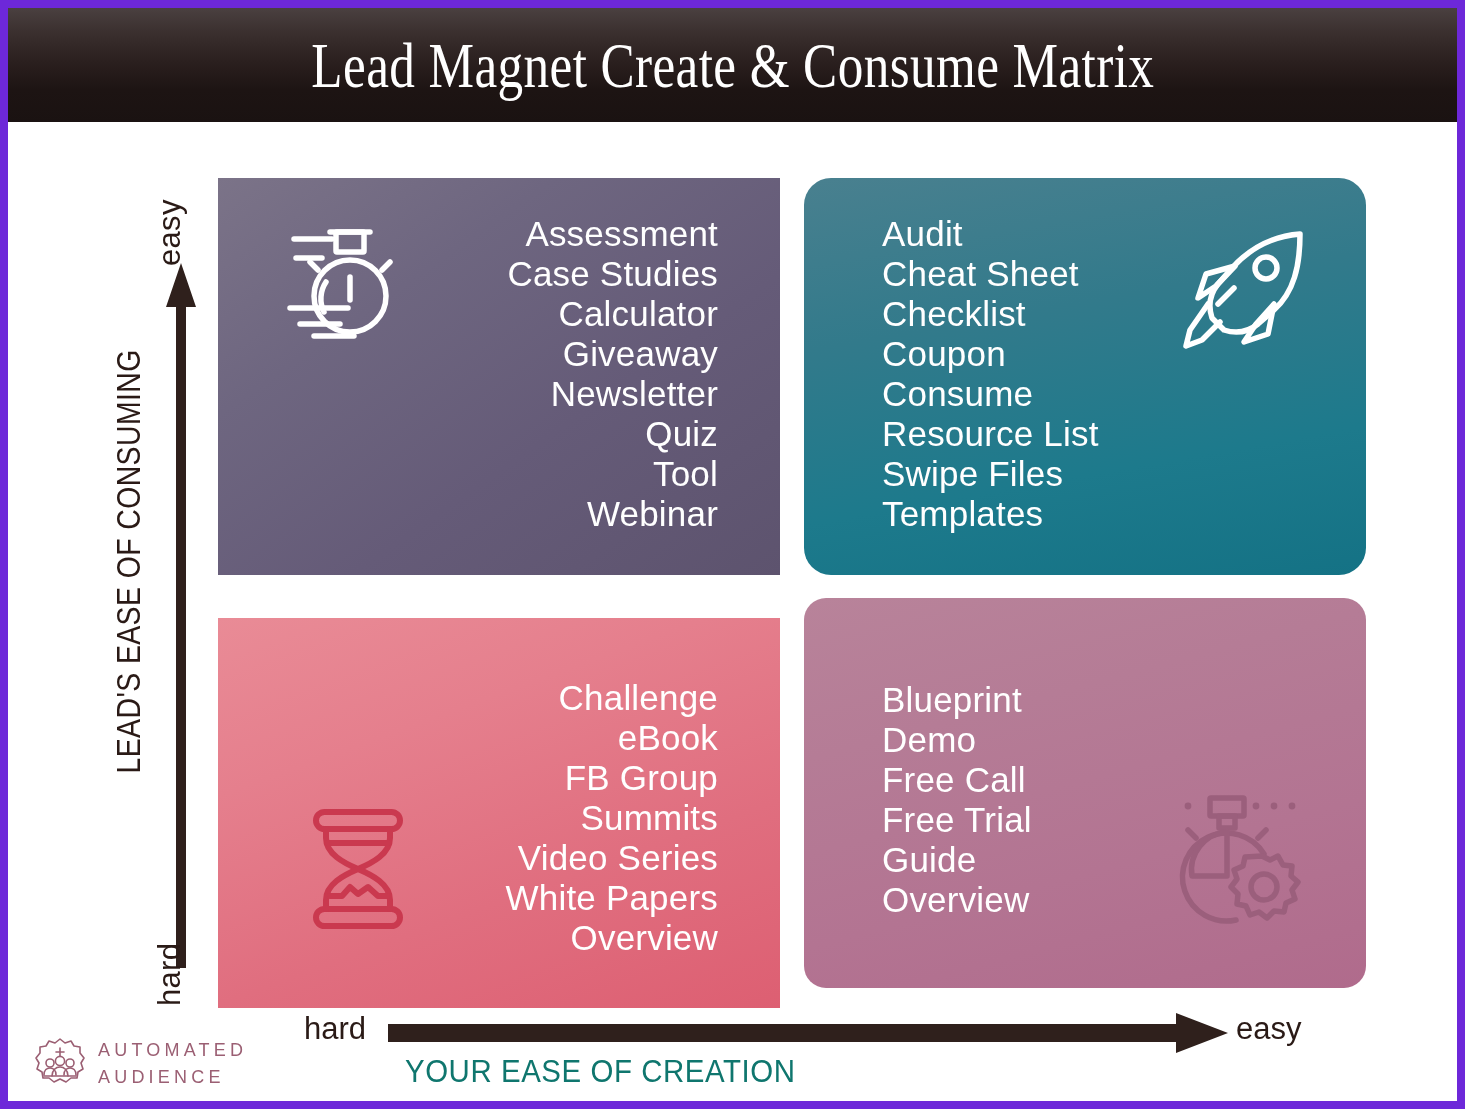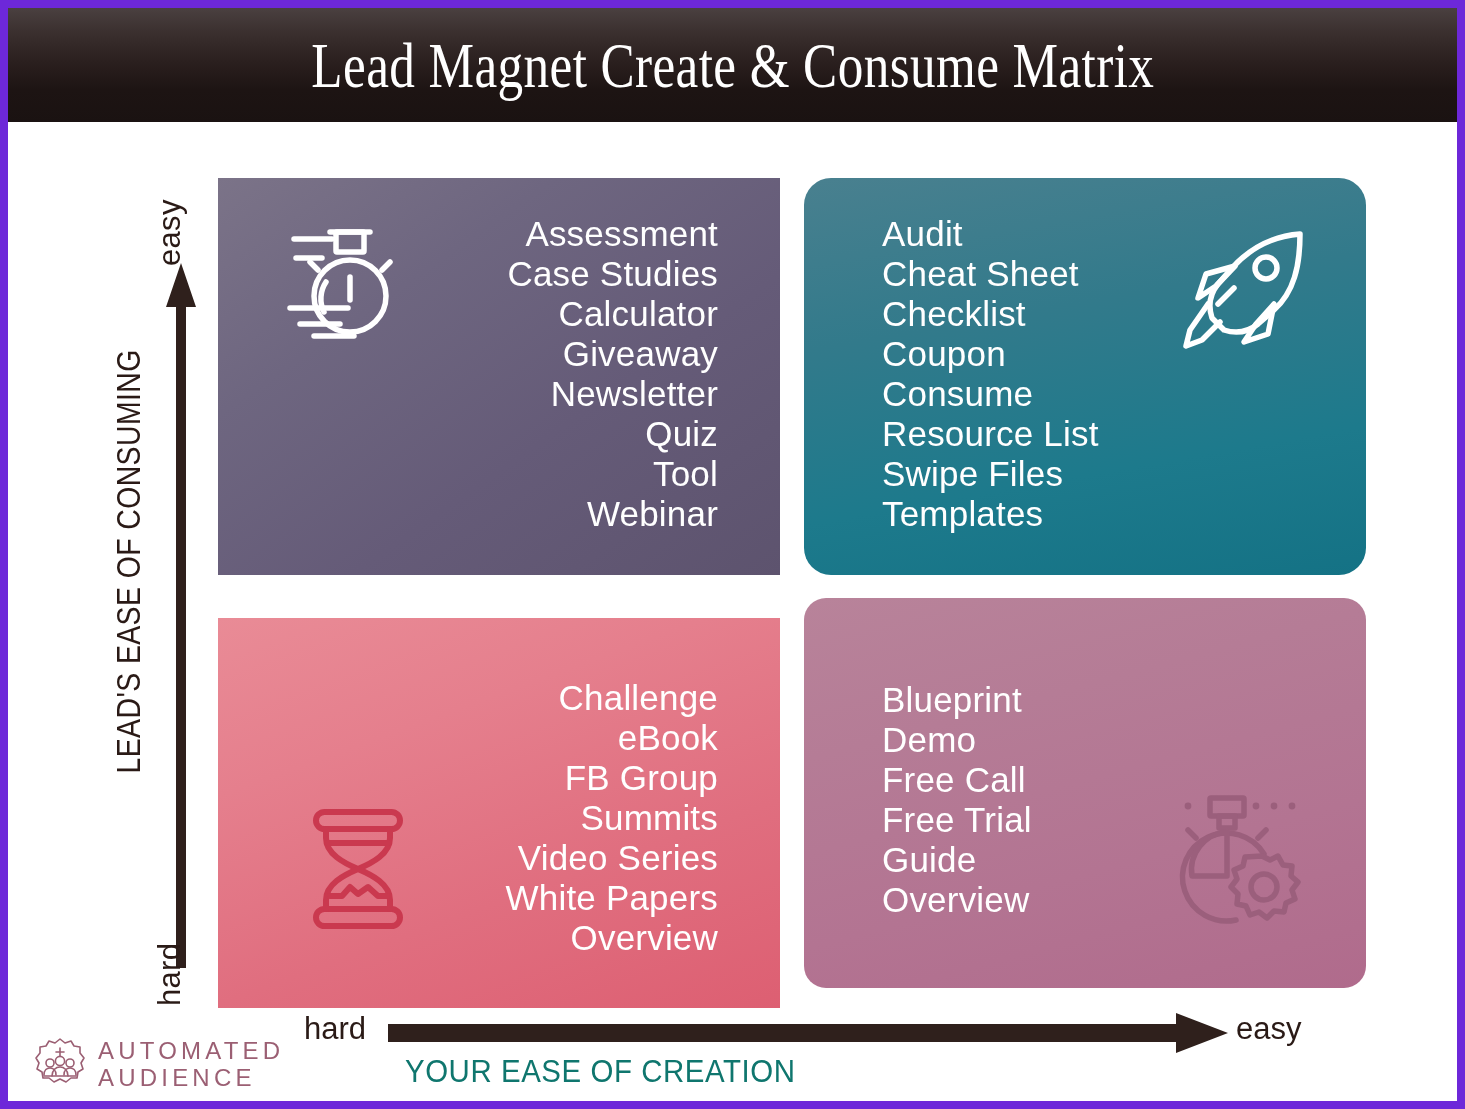--- a/index.html
+++ b/index.html
@@ -214,21 +214,21 @@
   #logo {
     position: absolute;
     left: 26px;
     top: 1028px;
     display: flex;
     align-items: center;
     gap: 12px;
   }
   #logo-text {
     color: #9b5f73;
-    font-size: 24px;
+    font-size: 18px;
     line-height: 27px;
     letter-spacing: 4.2px;
     font-weight: 400;
   }
   #logo-text .lt { display: block; }
 </style>
 </head>
 <body>
 
 <div id="canvas">

